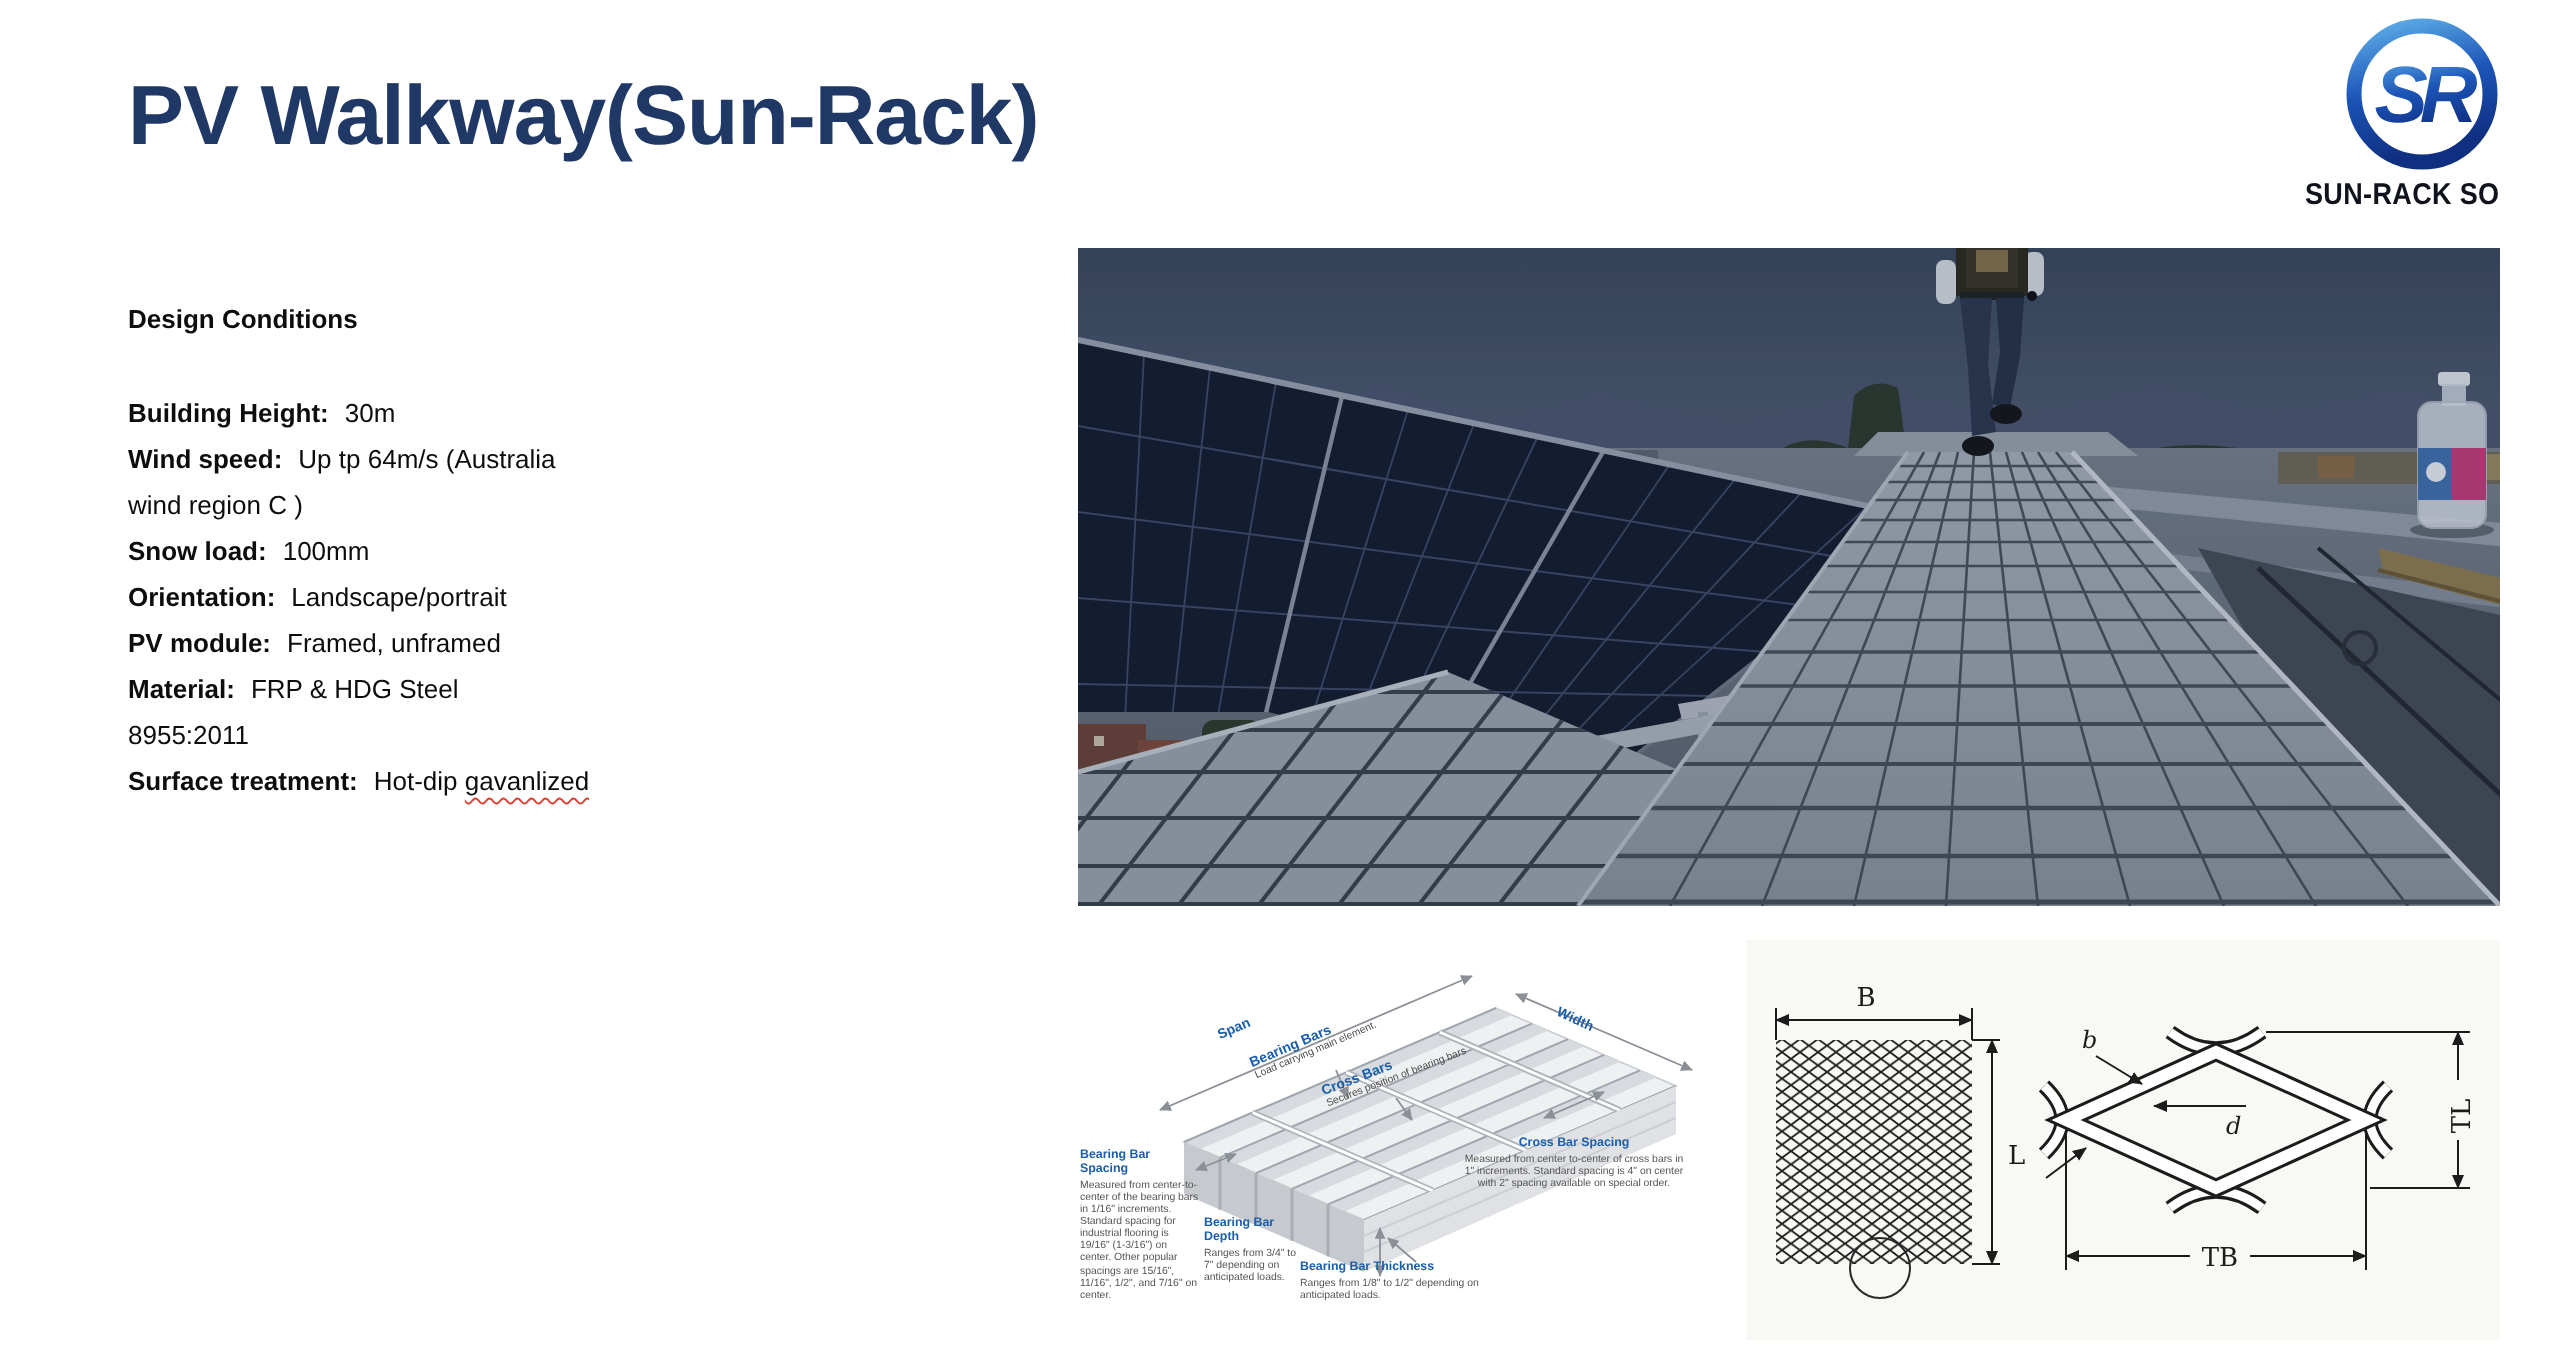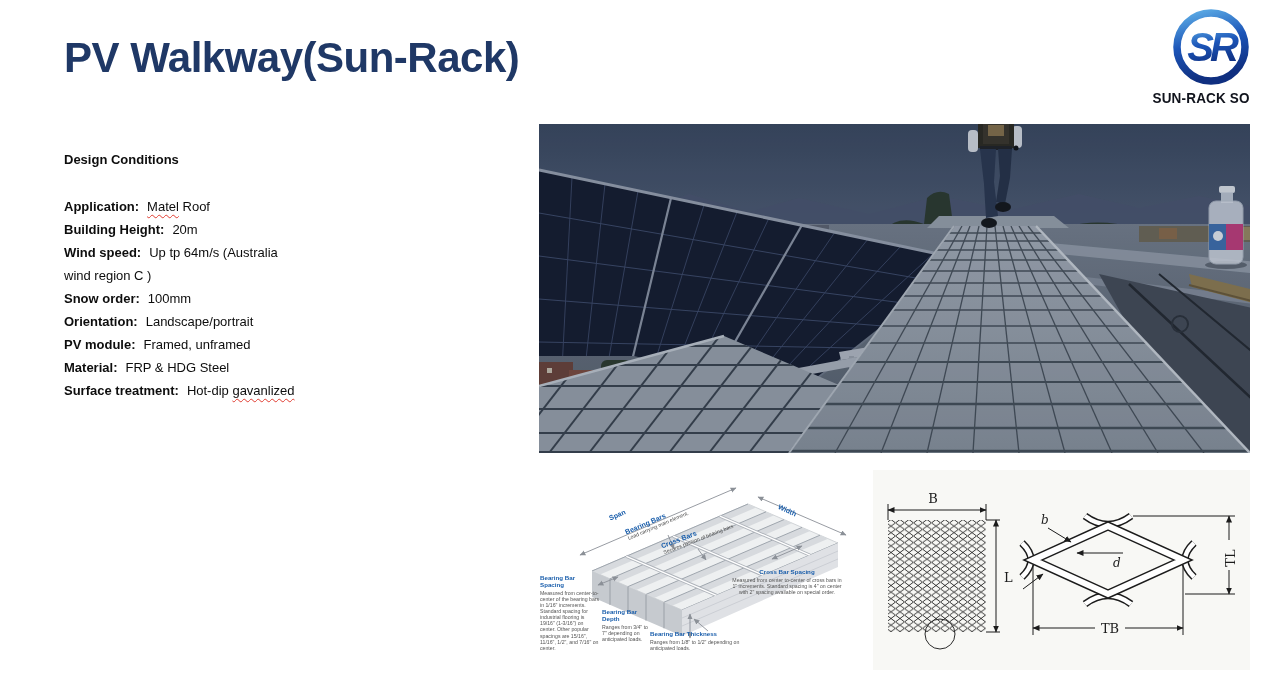--- a/index.html
+++ b/index.html
@@ -61,28 +61,28 @@
       </defs>
       <circle cx="41" cy="41" r="34" fill="#ffffff" stroke="url(#glogo)" stroke-width="7.5"></circle>
       <text x="41" y="55" text-anchor="middle" font-family="Liberation Sans, sans-serif" font-size="40" font-weight="800" font-style="italic" letter-spacing="-4" fill="url(#glogo)">SR</text>
     </svg>
     <div class="brand-name">SUN-RACK SOLAR</div>
   </div>
 
   <div class="specs">
     <div class="specs-heading">Design Conditions</div>
 
-    <div class="spec-line"><span class="spec-label">Application:</span><span class="spec-value"><span></span><span class="misspell">Matel</span><span> Roof</span></span></div>
-    <div class="spec-line"><span class="spec-label">Building Height:</span><span class="spec-value">20m</span></div>
+    <div class="spec-line"><span class="spec-label">Building Height:</span><span class="spec-value">30m</span></div>
     <div class="spec-line"><span class="spec-label">Wind speed:</span><span class="spec-value">Up tp 64m/s (Australia</span></div>
     <div class="spec-cont">wind region C )</div>
-    <div class="spec-line"><span class="spec-label">Snow order:</span><span class="spec-value">100mm</span></div>
+    <div class="spec-line"><span class="spec-label">Snow load:</span><span class="spec-value">100mm</span></div>
     <div class="spec-line"><span class="spec-label">Orientation:</span><span class="spec-value">Landscape/portrait</span></div>
     <div class="spec-line"><span class="spec-label">PV module:</span><span class="spec-value">Framed, unframed</span></div>
     <div class="spec-line"><span class="spec-label">Material:</span><span class="spec-value">FRP &amp; HDG Steel</span></div>
+    <div class="spec-cont">8955:2011</div>
     <div class="spec-line"><span class="spec-label">Surface treatment:</span><span class="spec-value"><span>Hot-dip </span><span class="misspell">gavanlized</span><span></span></span></div>
   </div>
 
   <div class="photo">
     <svg width="740" height="329" viewBox="0 0 740 329">
       <defs>
         <linearGradient id="gsky" x1="0" y1="0" x2="0" y2="1">
           <stop offset="0" stop-color="#3A4860"></stop>
             <stop offset="1" stop-color="#5B6880"></stop>
         </linearGradient>

